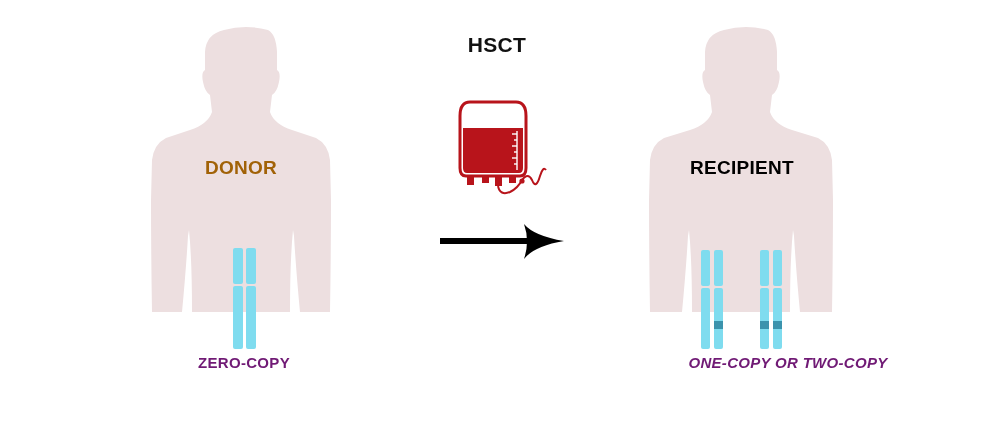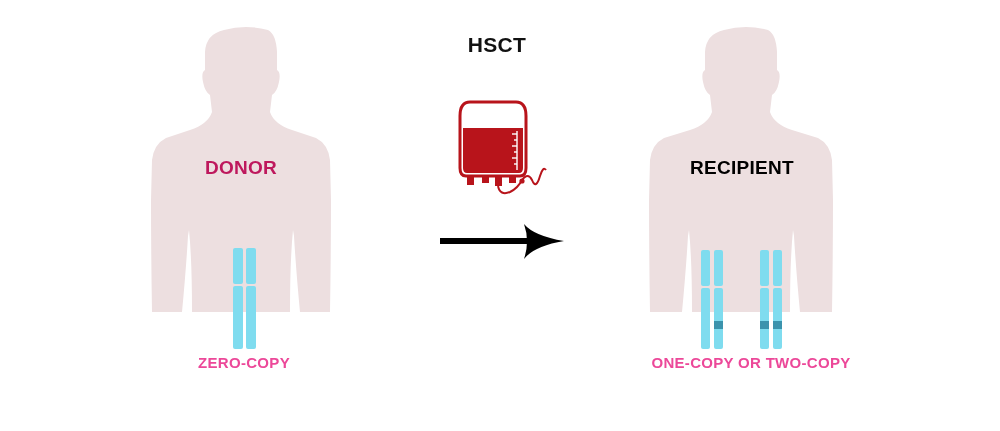--- a/index.html
+++ b/index.html
@@ -1,21 +1,21 @@
 <!DOCTYPE html>
 <html><head>
 <meta charset="utf-8">
 <style>
   html, body { margin:0; padding:0; background:#ffffff; }
   #stage { position:relative; width:904px; height:431px; overflow:hidden; background:#ffffff; font-family:"Liberation Sans", "DejaVu Sans", sans-serif; }
   svg.layer { position:absolute; left:0; top:0; }
   .label { position:absolute; transform:translateX(-50%); white-space:nowrap; font-weight:700; letter-spacing:0.3px; }
   .title { font-size:21px; color:#111111; }
   .role { font-size:19px; }
-  .caption { font-size:15px; color:#ec4899; font-weight:700; }
+  .caption { font-size:15px; color:#701a75; font-weight:700; }
 </style>
 </head>
 <body>
 
 <div id="stage">
 
   <svg class="layer" width="1000" height="431" viewBox="0 0 1000 431">
 
     <g>
       <path fill="#eddfe0" d="
@@ -87,18 +87,18 @@
     </g>
 
     <g>
       <rect x="440" y="238" width="98" height="6" fill="#000000"></rect>
       <path d="M524,224 Q534,236 564,241 Q534,246 524,259 Q530,241 524,224 Z" fill="#000000"></path>
     </g>
   </svg>
 
   <div class="label title" style="left:497px; top:33px;">HSCT</div>
 
-  <div class="label role" style="left:241px; top:157px; color:#be185d;">DONOR</div>
+  <div class="label role" style="left:241px; top:157px; color:#a16207;">DONOR</div>
   <div class="label role" style="left:742px; top:157px; color:#000000;">RECIPIENT</div>
 
   <div class="label caption" style="left:244px; top:354px;">ZERO-COPY</div>
-  <div class="label caption" style="left:751px; top:354px;">ONE-COPY OR TWO-COPY</div>
+  <div class="label caption" style="left:788px; top:354px;font-style:italic;">ONE-COPY OR TWO-COPY</div>
 </div>
 
 </body></html>

